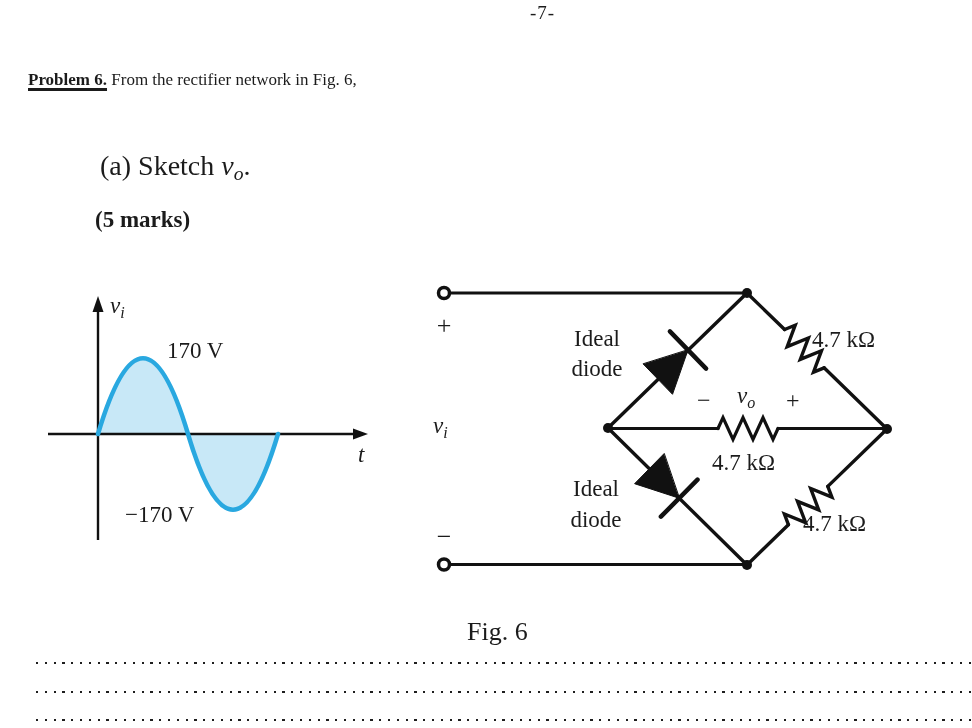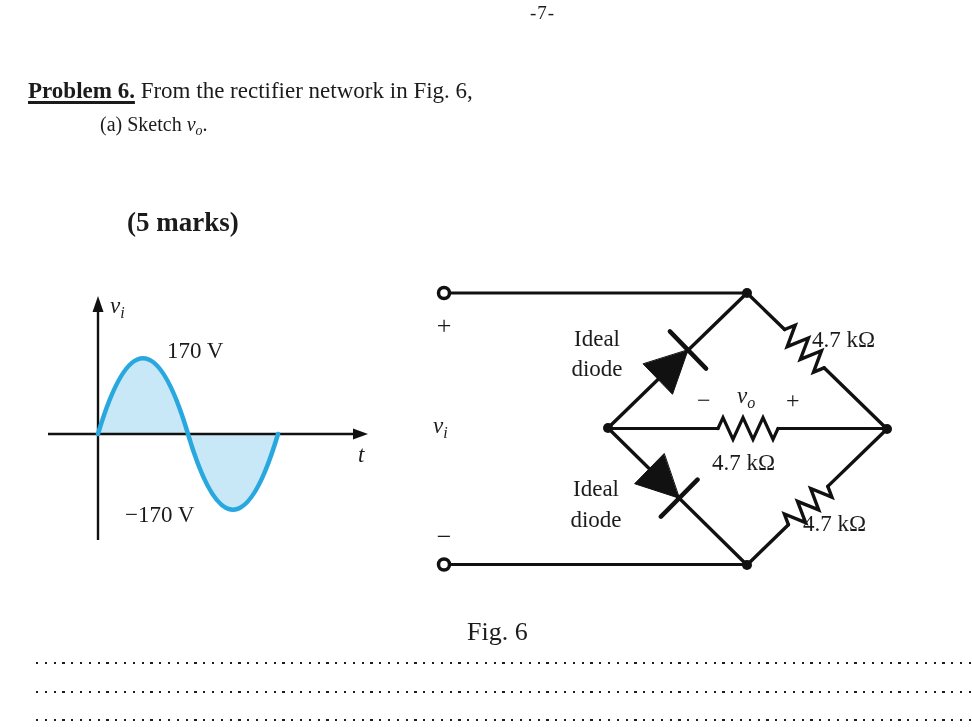--- a/index.html
+++ b/index.html
@@ -3,27 +3,27 @@
 <meta charset="utf-8">
 <style>
   html,body{margin:0;padding:0;background:#fff;}
   #page{
     position:relative;width:972px;height:728px;background:#ffffff;
     font-family:"Liberation Serif","DejaVu Serif",serif;color:#1b1b1b;
     overflow:hidden;
   }
   .abs{position:absolute;}
   #page-number{left:530px;top:2px;font-size:19px;letter-spacing:1px;}
-  #heading{left:28px;top:78px;font-size:23px;white-space:nowrap;}
+  #heading{left:28px;top:70px;font-size:17px;white-space:nowrap;}
   #heading .title{font-weight:bold;text-decoration:underline;text-decoration-thickness:2.5px;text-underline-offset:3px;}
-  .item{left:100px;font-size:20px;white-space:nowrap;}
+  .item{left:100px;font-size:28px;white-space:nowrap;margin-top:37px;}
   #item-a{top:113px;}
   #item-b{top:144px;}
   #item-c{top:175px;}
-  #marks{left:95px;top:207px;font-size:27px;font-weight:bold;margin-left:32px;}
+  #marks{left:95px;top:207px;font-size:23px;font-weight:bold;}
   .var{font-style:italic;}
   .sub{font-size:70%;font-style:italic;vertical-align:-0.25em;letter-spacing:0;}
   #fig-caption{left:467px;top:617px;font-size:26px;}
   #figure-svg{left:30px;top:275px;}
   .dotline{left:36px;width:936px;height:2.4px;
     background-image:repeating-linear-gradient(to right,#1e1e1e 0 2.2px,transparent 2.2px 8.8px);}
   #dotline-1{top:662px;}
   #dotline-2{top:691px;}
   #dotline-3{top:719px;}
   svg text{font-family:"Liberation Serif","DejaVu Serif",serif;fill:#1b1b1b;}

